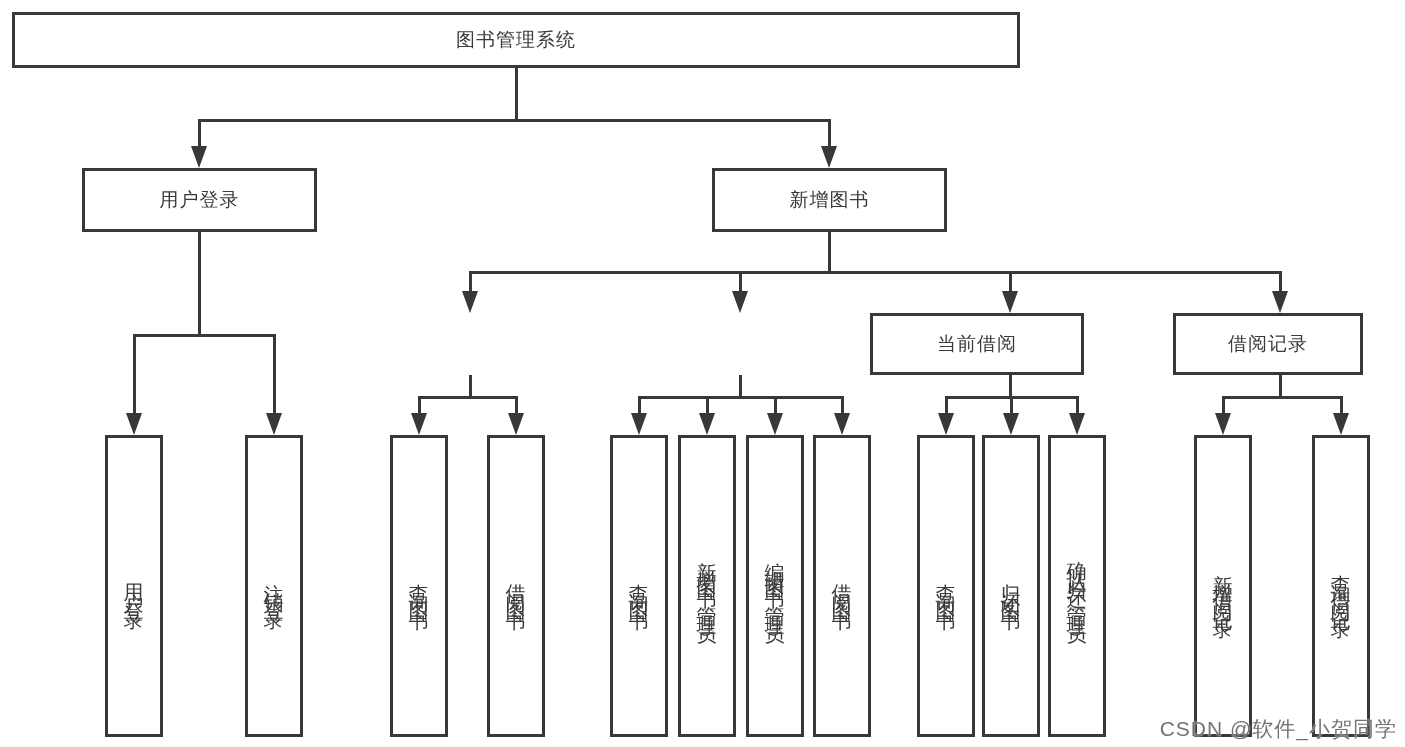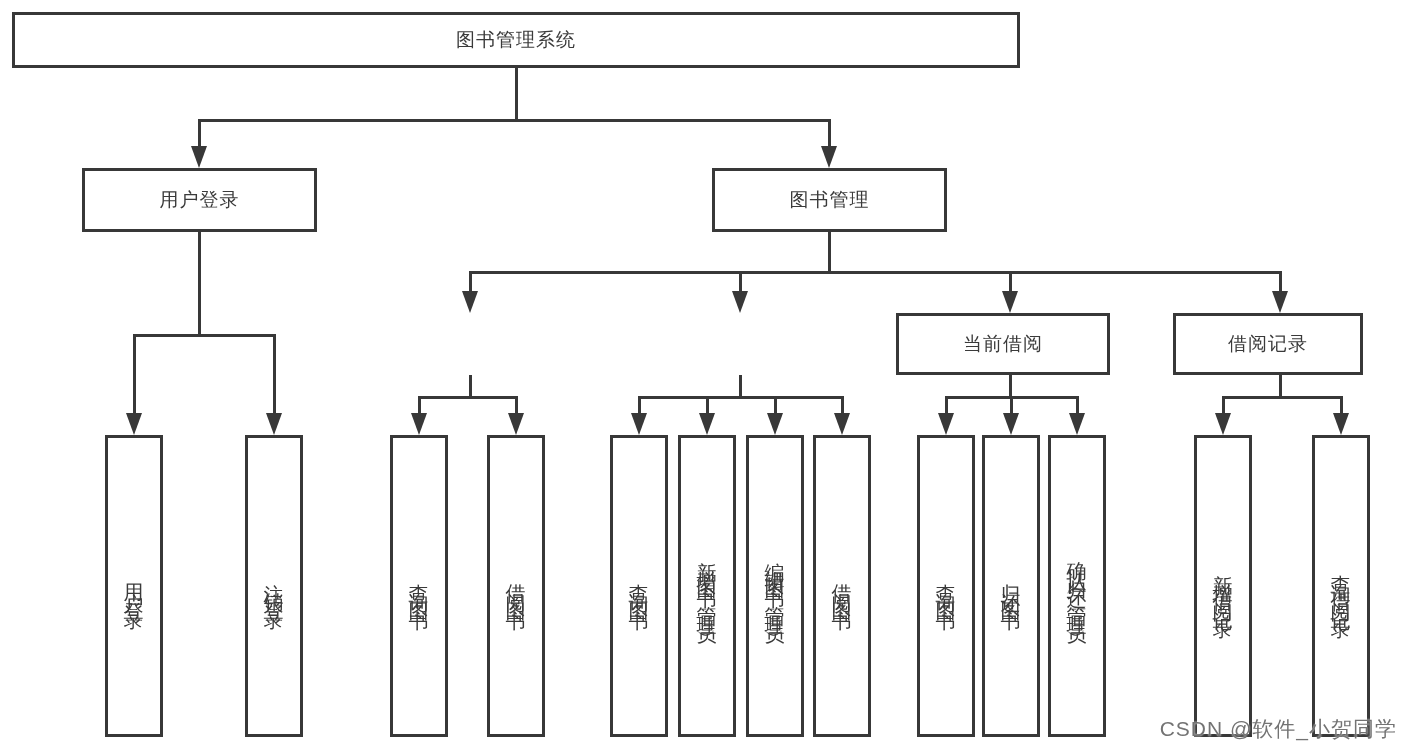--- a/index.html
+++ b/index.html
@@ -38,24 +38,24 @@
 <div class="canvas">
 
   <div class="box" style="left:12px;top:12px;width:1008px;height:56px">
     <span>图书管理系统</span>
   </div>
 
   <div class="box" style="left:82px;top:168px;width:235px;height:64px">
     <span>用户登录</span>
   </div>
   <div class="box" style="left:712px;top:168px;width:235px;height:64px">
-    <span>图书管理</span>
+    <span>新增图书</span>
   </div>
 
-  <div class="box" style="left:896px;top:313px;width:214px;height:62px">
+  <div class="box" style="left:870px;top:313px;width:214px;height:62px">
     <span>当前借阅</span>
   </div>
   <div class="box" style="left:1173px;top:313px;width:190px;height:62px">
     <span>借阅记录</span>
   </div>
 
   <div class="vbox" style="left:105px;top:435px;width:58px;height:302px">
     <span class="vt">用户登录</span>
   </div>
   <div class="vbox" style="left:245px;top:435px;width:58px;height:302px">

